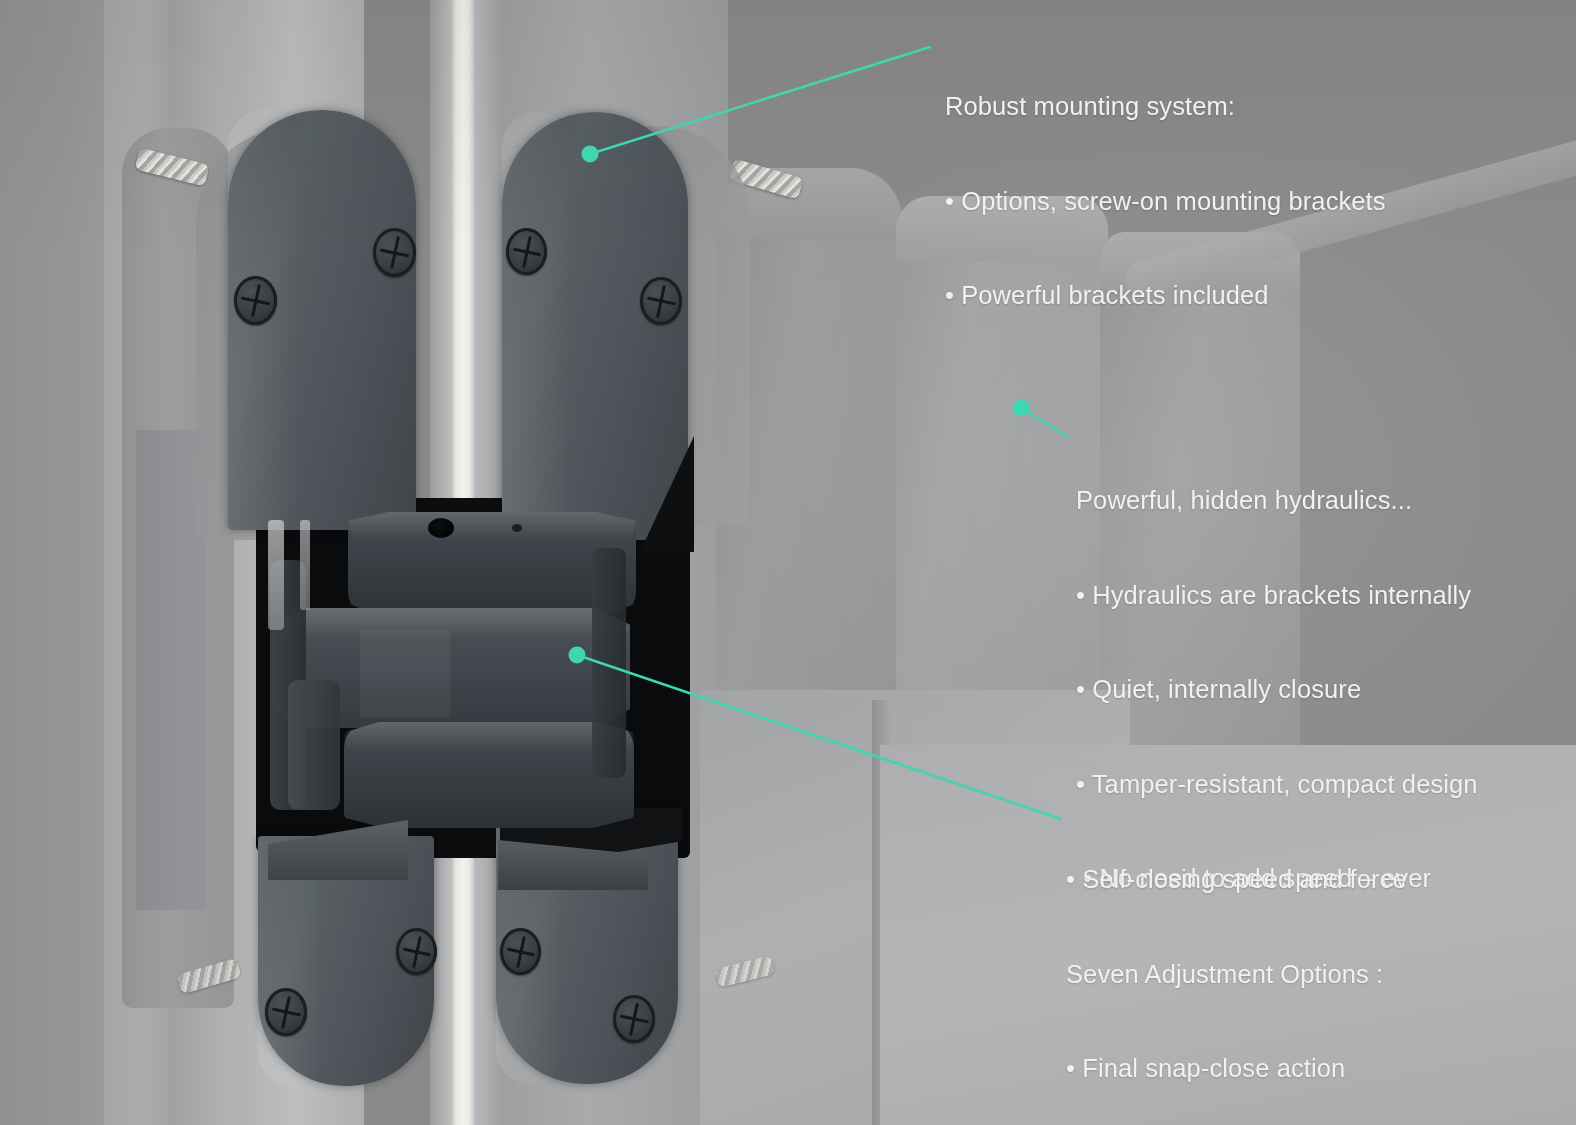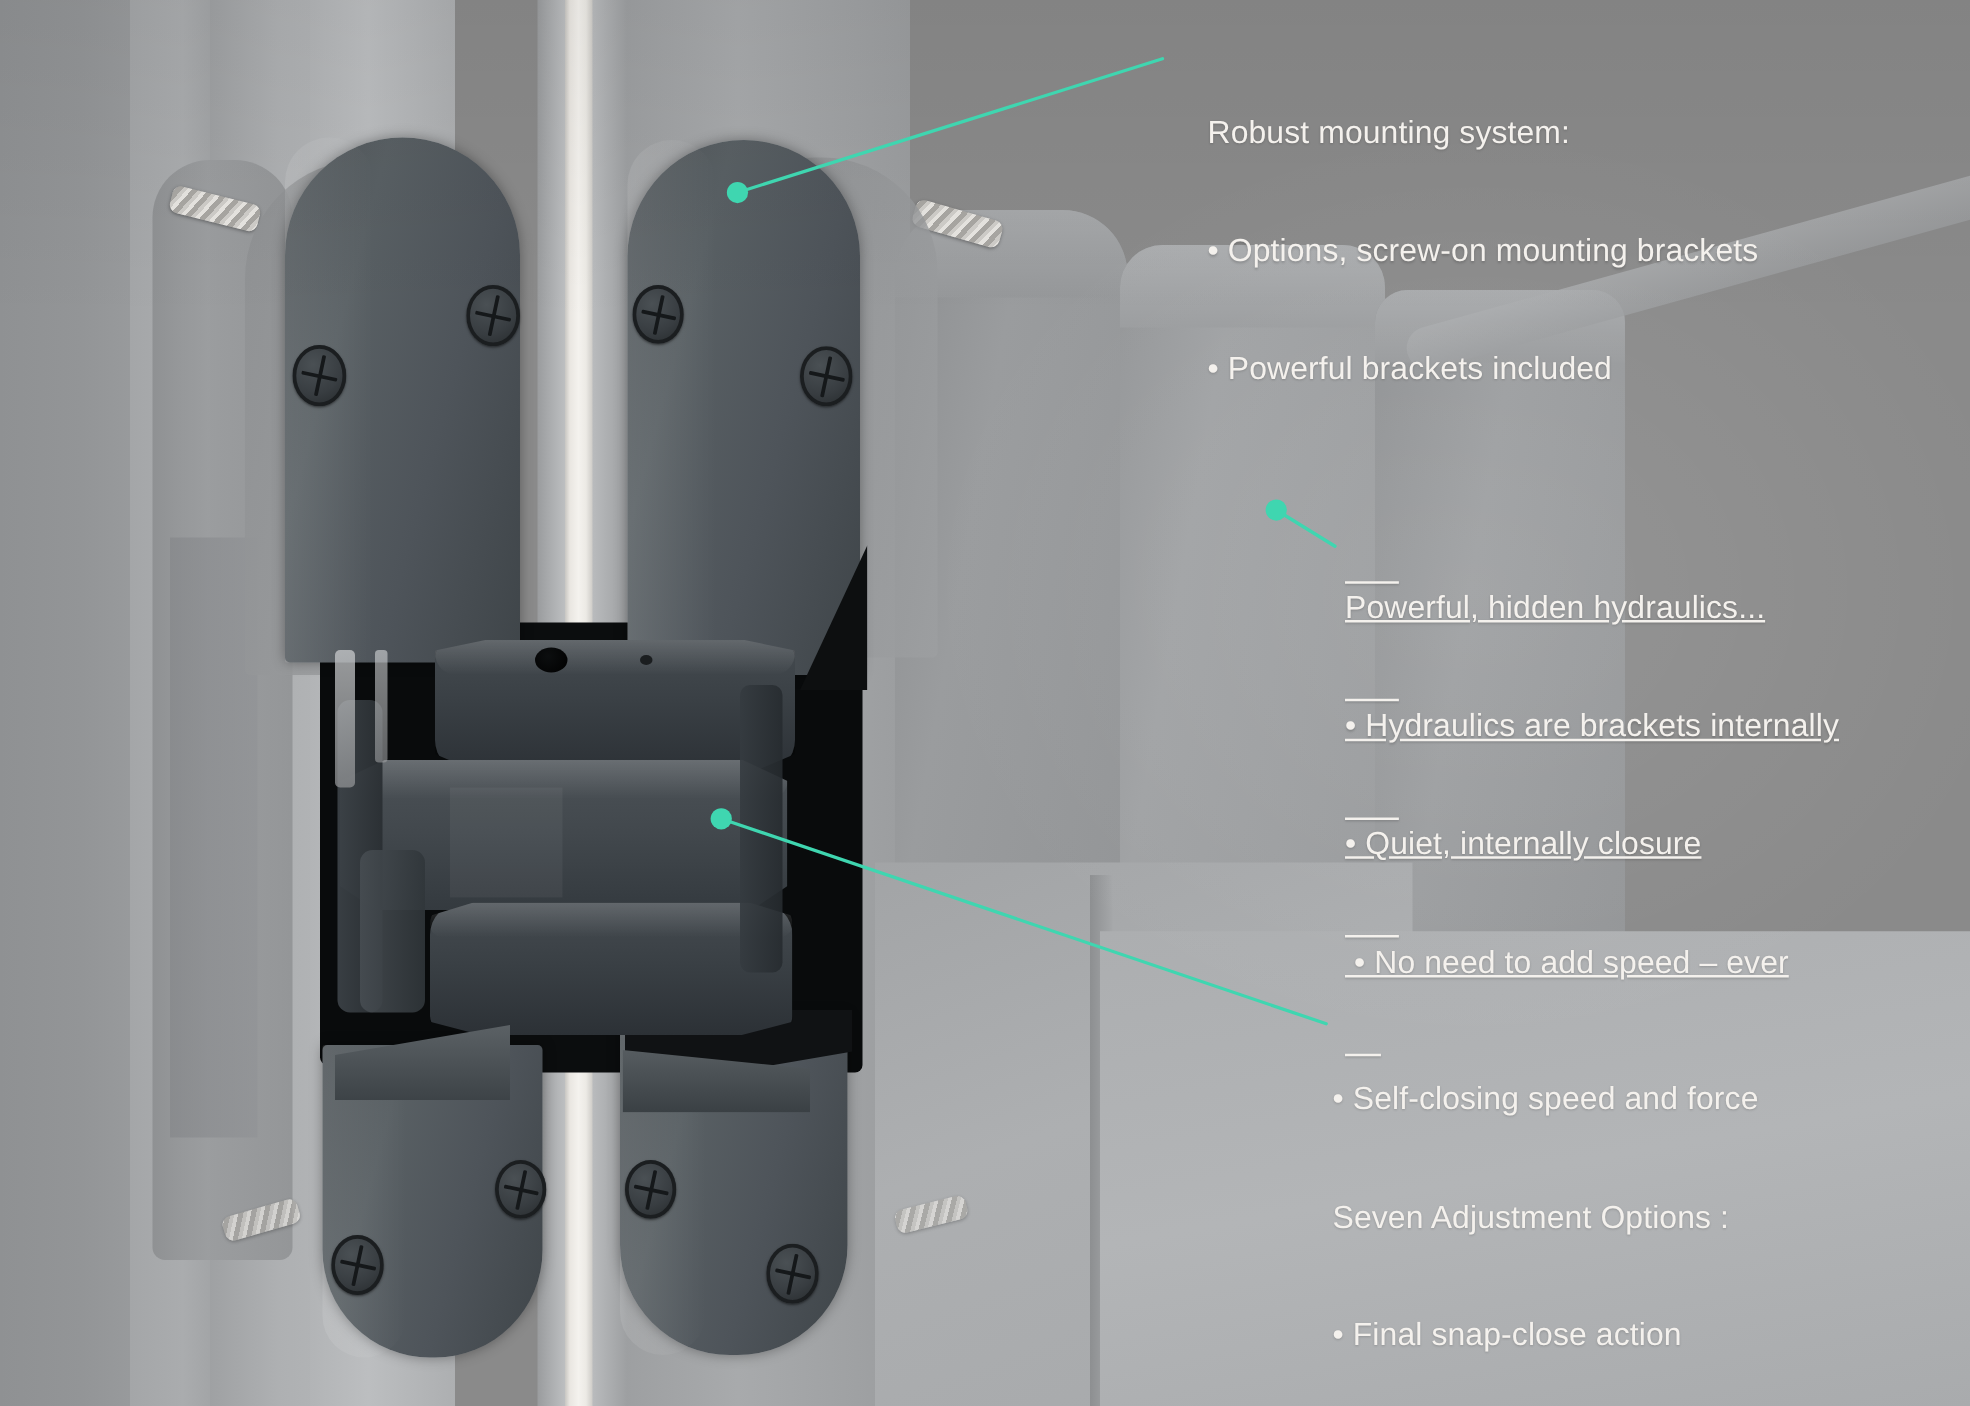--- a/index.html
+++ b/index.html
@@ -351,30 +351,31 @@
       <g id="leader-group">
           <line x1="590" y1="154" x2="930" y2="47" stroke="#3fd6b0" stroke-width="2.6" stroke-linecap="round"></line>
           <circle cx="590" cy="154" r="8.5" fill="#3fd6b0"></circle>
           <line x1="1021" y1="408" x2="1068" y2="437" stroke="#3fd6b0" stroke-width="2.6" stroke-linecap="round"></line>
           <circle cx="1021" cy="408" r="8.5" fill="#3fd6b0"></circle>
           <line x1="577" y1="655" x2="1061" y2="819" stroke="#3fd6b0" stroke-width="2.6" stroke-linecap="round"></line>
           <circle cx="577" cy="655" r="8.5" fill="#3fd6b0"></circle>
         </g>
     </svg>
 
-    <div class="callout-text" style="left:966px; top:28px;">
+    <div class="callout-text" style="left:945px; top:28px;">
       <span class="ln">Robust mounting system:</span>
       <span class="ln">• Options, screw-on mounting brackets</span>
       <span class="ln">• Powerful brackets included</span>
     </div>
 
-    <div class="callout-text" style="left:1076px; top:408px;text-decoration:underline;">
+    <div class="callout-text" style="left:1076px; top:422px;">
       <span class="ln">Powerful, hidden hydraulics...</span>
       <span class="ln">• Hydraulics are brackets internally</span>
       <span class="ln">• Quiet, internally closure</span>
+      <span class="ln">• Tamper-resistant, compact design</span>
       <span class="ln"> • No need to add speed – ever</span>
     </div>
 
     <div class="callout-text" style="left:1066px; top:801px;">
       <span class="ln">• Self-closing speed and force</span>
       <span class="ln">Seven Adjustment Options :</span>
       <span class="ln">• Final snap-close action</span>
       
       
     </div>

